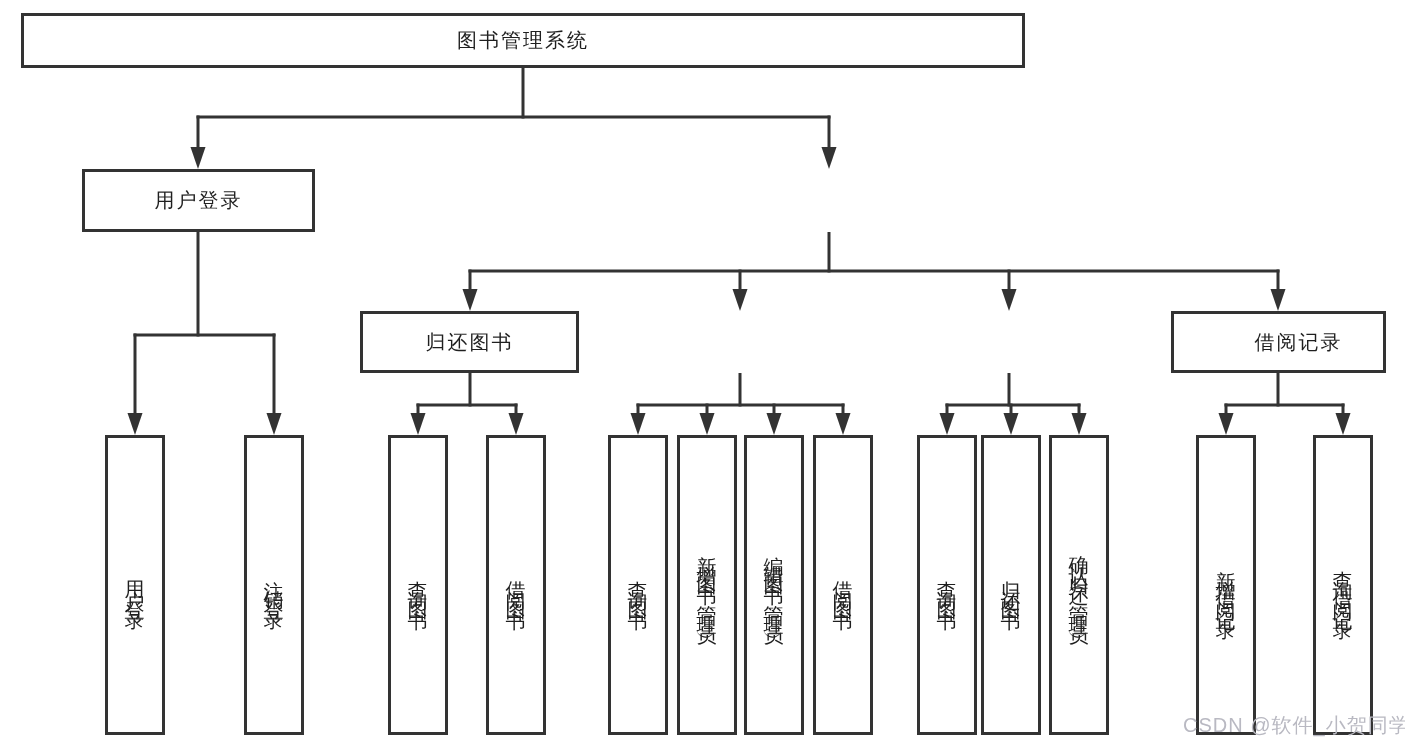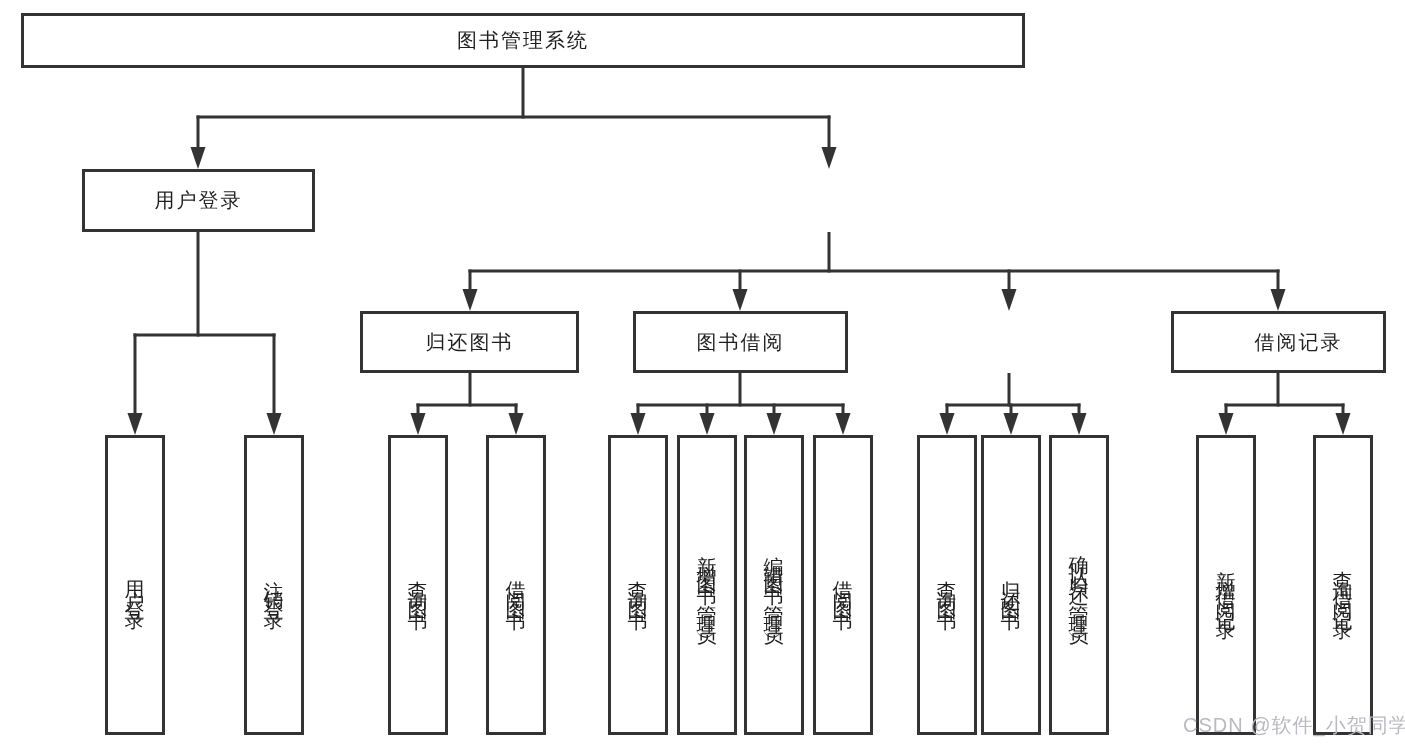--- a/index.html
+++ b/index.html
@@ -101,23 +101,20 @@
     <span class="hlabel">图书管理系统</span>
   </div>
 
   <div class="box" style="left:82px;top:169px;width:233px;height:63px;">
     <span class="hlabel">用户登录</span>
   </div>
 
   <div class="box" style="left:360px;top:311px;width:219px;height:62px;">
     <span class="hlabel">归还图书</span>
   </div>
-  <div class="box" style="left:633px;top:311px;width:215px;height:62px;">
-    <span class="hlabel">图书借阅</span>
-  </div>
   <div class="box" style="left:1171px;top:311px;width:215px;height:62px;padding-left:40px;">
     <span class="hlabel">借阅记录</span>
   </div>
 
   <div class="box leaf" style="left:105px;">
     <span class="vlabel">用户登录</span>
   </div>
   <div class="box leaf" style="left:244px;">
     <span class="vlabel">注销登录</span>
   </div>

